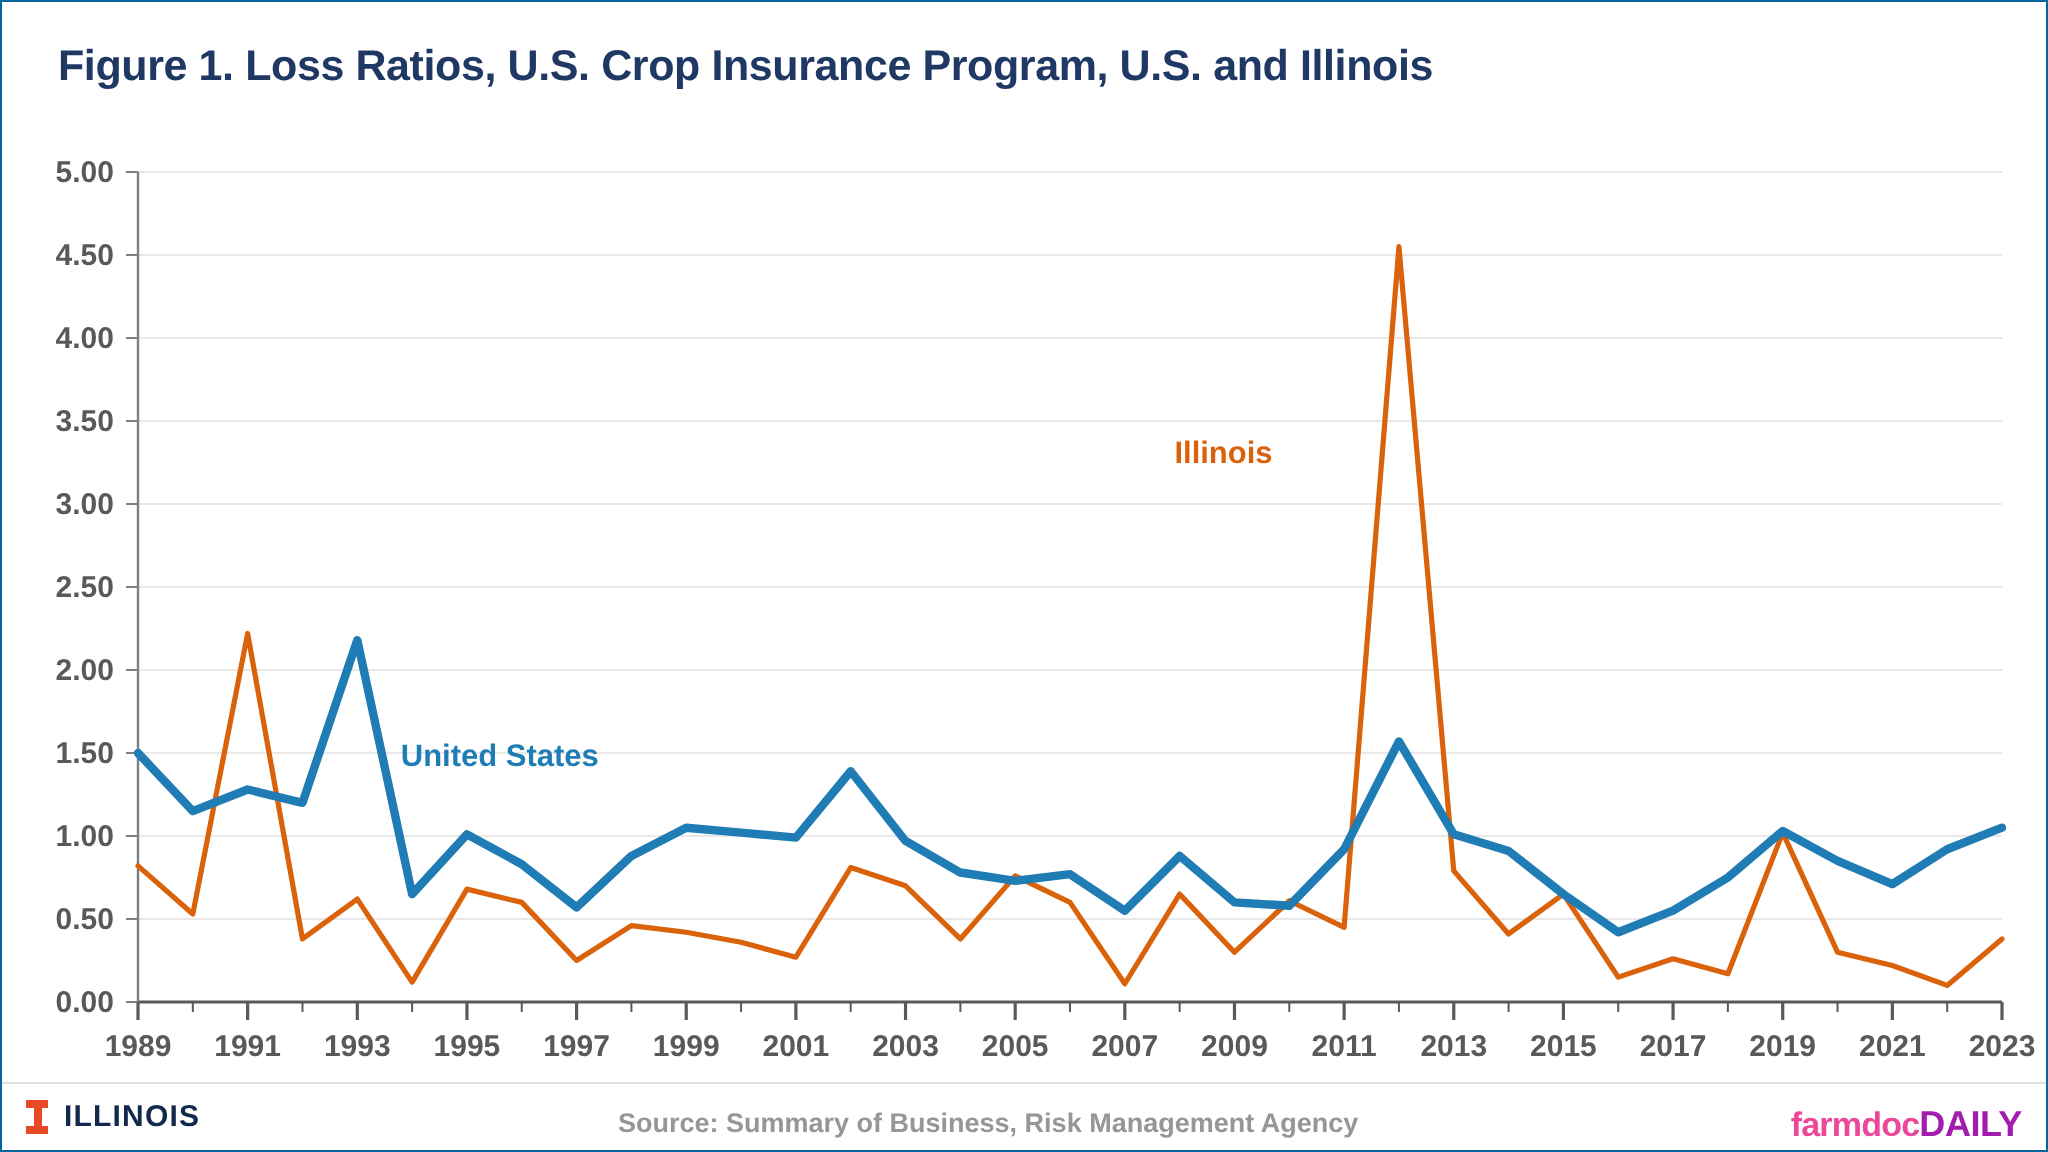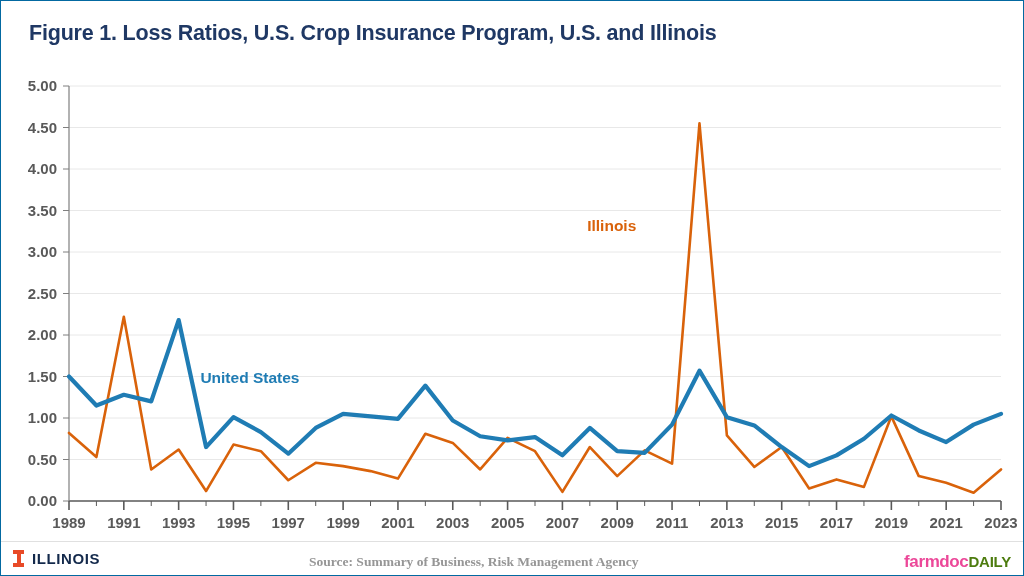--- a/index.html
+++ b/index.html
@@ -107,37 +107,36 @@
     letter-spacing: 0.6px;
   }
   #source-text {
     position: absolute;
     left: 308px;
     top: 12px;
     font-size: 13.5px;
     font-weight: bold;
     color: #969696;
     white-space: nowrap;
-    font-family: Liberation Serif, serif;
   }
   #farmdoc-logo {
     position: absolute;
     right: 14px;
     top: 10px;
     font-size: 17px;
     font-weight: bold;
     white-space: nowrap;
   }
   #farmdoc-main {
     color: #ec4899;
     letter-spacing: -0.4px;
   }
   #farmdoc-daily {
-    color: #4d7c0f;
-    font-size: 15px;
+    color: #a21caf;
+    font-size: 18px;
     letter-spacing: -0.2px;
   }
 </style>
 </head>
 <body>
 
 <div id="page">
 
   <div id="chart-title">Figure 1. Loss Ratios, U.S. Crop Insurance Program, U.S. and Illinois</div>
 

